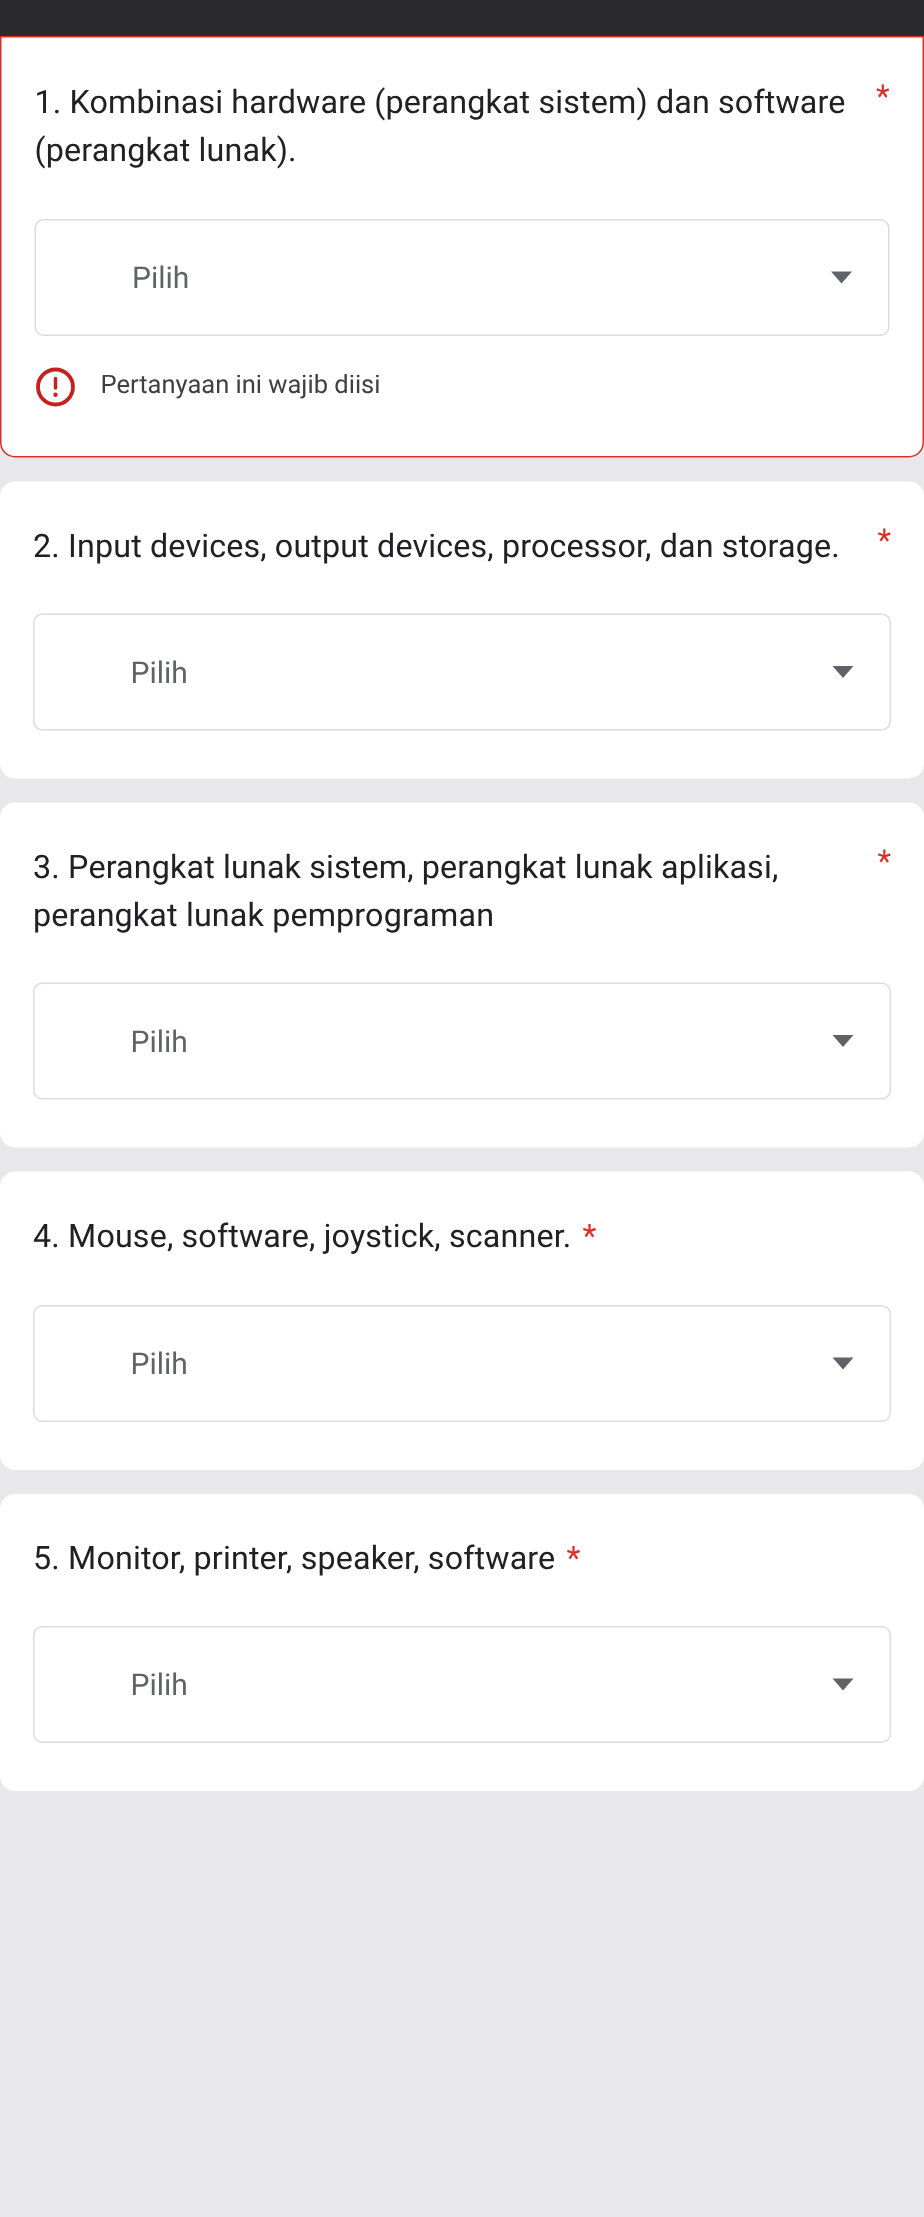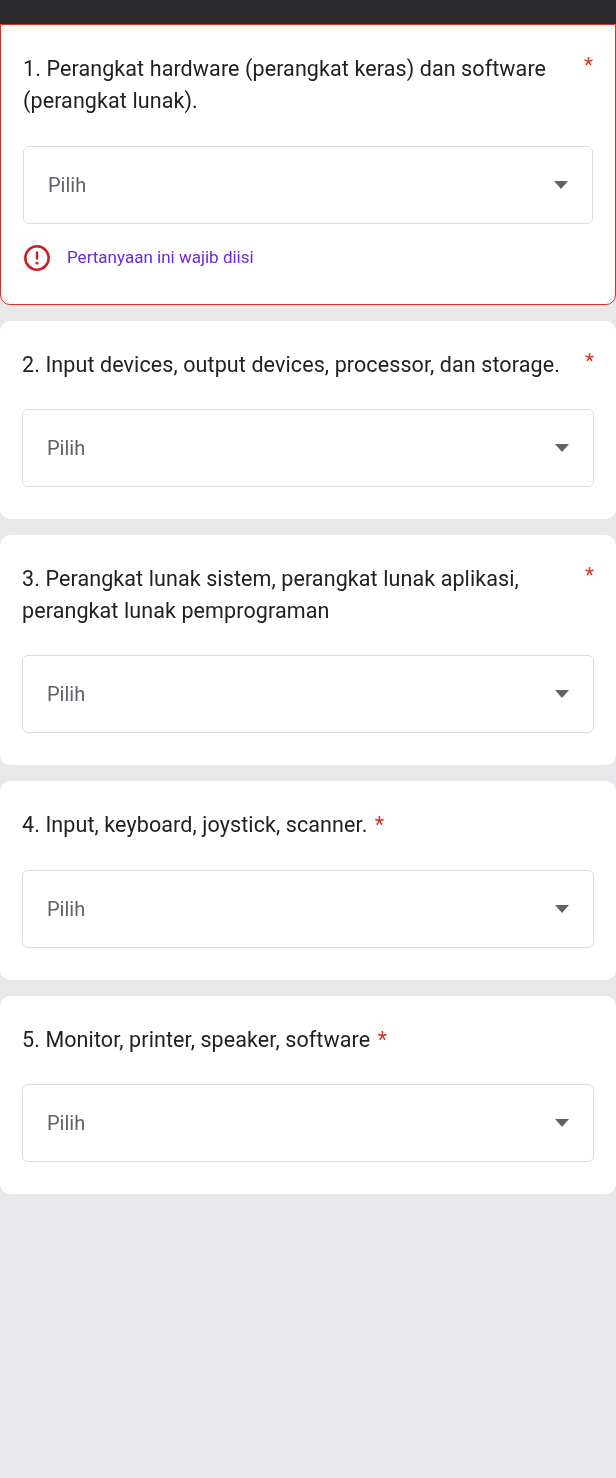--- a/index.html
+++ b/index.html
@@ -59,53 +59,54 @@
     height: 78px;
     display: flex;
     align-items: center;
     justify-content: space-between;
     padding: 0 24px;
     cursor: pointer;
   }
   .dropdown-label {
     color: #5f6368;
     font-size: 20px;
+    margin-left: 40px;
   }
   .chevron {
     width: 0;
     height: 0;
     border-left: 7px solid transparent;
     border-right: 7px solid transparent;
     border-top: 8px solid #5f6368;
   }
   .error-row {
     display: flex;
     align-items: center;
     gap: 16px;
     margin-top: 20px;
-    color: #6d28d9;
+    color: #404040;
     font-size: 17px;
   }
   .error-icon-svg {
     width: 28px;
     height: 28px;
     flex-shrink: 0;
   }
 </style>
 </head>
 <body>
 
 <div class="topbar"></div>
 
 <div class="question-card first error">
   <div class="question-head">
     <div class="question-title">
       <span>1.</span>
       <span> </span>
-      <span>Perangkat hardware (perangkat keras) dan software (perangkat lunak).</span>
+      <span>Kombinasi hardware (perangkat sistem) dan software (perangkat lunak).</span>
     </div>
     <div class="req-star">*</div>
   </div>
   <div class="dropdown">
     <span class="dropdown-label">Pilih</span>
     <span class="chevron"></span>
   </div>
   <div class="error-row">
     <svg class="error-icon-svg" viewBox="0 0 24 24">
       <circle cx="12" cy="12" r="10" fill="none" stroke="#c5221f" stroke-width="2.2"></circle>
@@ -144,21 +145,21 @@
     <span class="dropdown-label">Pilih</span>
     <span class="chevron"></span>
   </div>
 </div>
 
 <div class="question-card">
   <div class="question-head">
     <div class="question-title">
       <span>4.</span>
       <span> </span>
-      <span>Input, keyboard, joystick, scanner.</span>
+      <span>Mouse, software, joystick, scanner.</span>
       <span class="req-star-inline">*</span>
     </div>
   </div>
   <div class="dropdown">
     <span class="dropdown-label">Pilih</span>
     <span class="chevron"></span>
   </div>
 </div>
 
 <div class="question-card">

